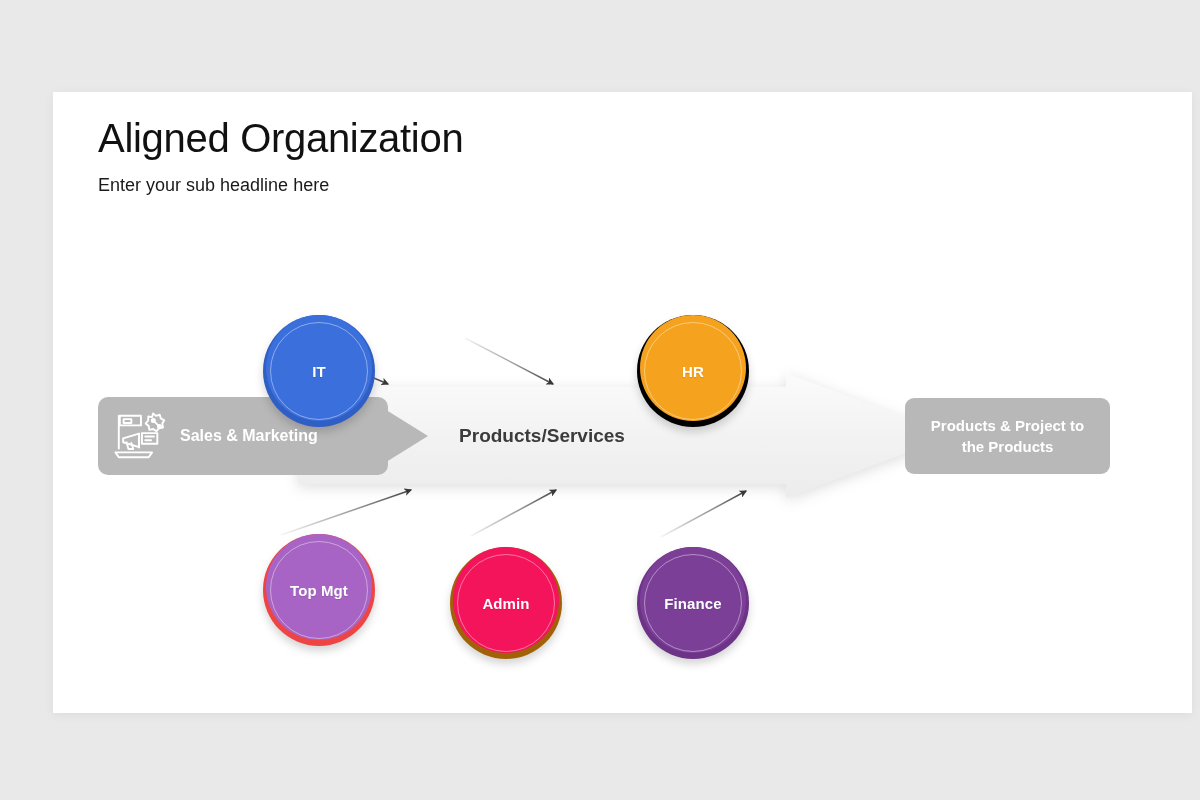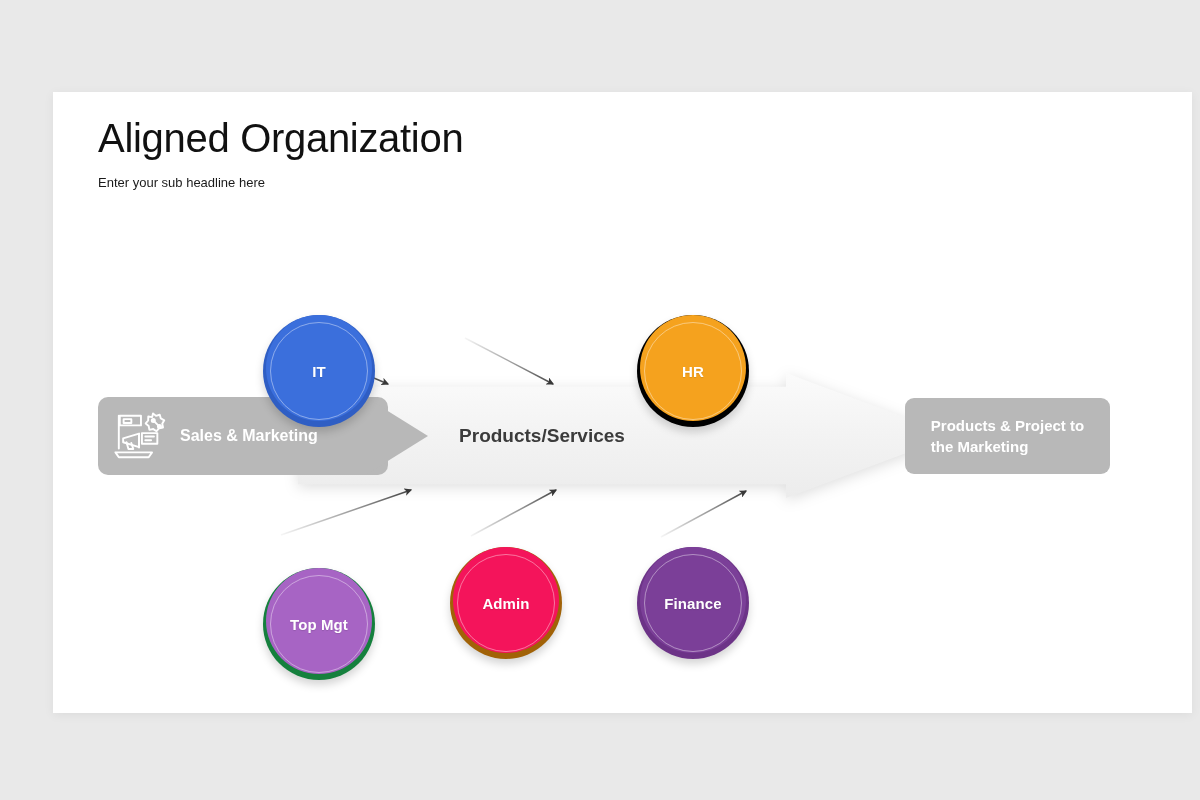--- a/index.html
+++ b/index.html
@@ -33,21 +33,21 @@
     font-size: 40px;
     font-weight: 400;
     color: #111111;
     letter-spacing: -0.3px;
     white-space: nowrap;
   }
   #page-subtitle {
     position: absolute;
     left: 45px;
     top: 83px;
-    font-size: 13px;
+    font-size: 18px;
     font-weight: 400;
     color: #1a1a1a;
     white-space: nowrap;
   }
 
   
   #diagram {
     position: absolute;
     left: 0;
     top: 0;
@@ -186,20 +186,21 @@
     position: absolute;
     left: 852px;
     top: 306px;
     width: 205px;
     height: 76px;
     background: #b8b8b8;
     border-radius: 9px;
     display: flex;
     align-items: center;
     justify-content: center;
+    text-align: center;
     padding: 0 12px;
     box-sizing: border-box;
   }
   #outcome-label {
     font-size: 15px;
     font-weight: bold;
     color: #ffffff;
     line-height: 1.42;
   }
 </style>
@@ -279,36 +280,36 @@
           <circle cx="41.8" cy="10.8" r="1.6"></circle>
           <circle cx="48.2" cy="17.2" r="1.6"></circle>
         </g>
       </svg>
       <div id="sales-label">Sales &amp; Marketing</div>
     </div>
 
     <div id="outcome-box" style="background: rgb(184, 184, 184);">
       <div id="outcome-label">
         <span>Products &amp; Project to</span><br>
-        <span>the Marketing</span>
+        <span>the Products</span>
       </div>
     </div>
 
     <div class="node-circle" id="node-it" style="left: 210px; top: 223px; background: rgb(47, 94, 196);">
       <div class="disc" style="background: rgb(59, 111, 220);"></div>
       <div class="ring"></div>
       <div class="node-label">IT</div>
     </div>
     <div class="node-circle" id="node-hr" style="left: 584px; top: 223px; background: #000000;">
       <div class="disc" style="background: rgb(245, 162, 30);"></div>
       <div class="ring"></div>
       <div class="node-label">HR</div>
     </div>
 
-    <div class="node-circle" id="node-top-mgt" style="left: 210px; top: 476px; background: #15803d;">
+    <div class="node-circle" id="node-top-mgt" style="left: 210px; top: 442px; background: #ef4444;">
       <div class="disc" style="background: rgb(167, 100, 196);"></div>
       <div class="ring"></div>
       <div class="node-label">Top Mgt</div>
     </div>
     <div class="node-circle" id="node-admin" style="left: 397px; top: 455px; background: #a16207;">
       <div class="disc" style="background: rgb(244, 20, 91);"></div>
       <div class="ring"></div>
       <div class="node-label">Admin</div>
     </div>
     <div class="node-circle" id="node-finance" style="left: 584px; top: 455px; background: rgb(108, 51, 135);">

